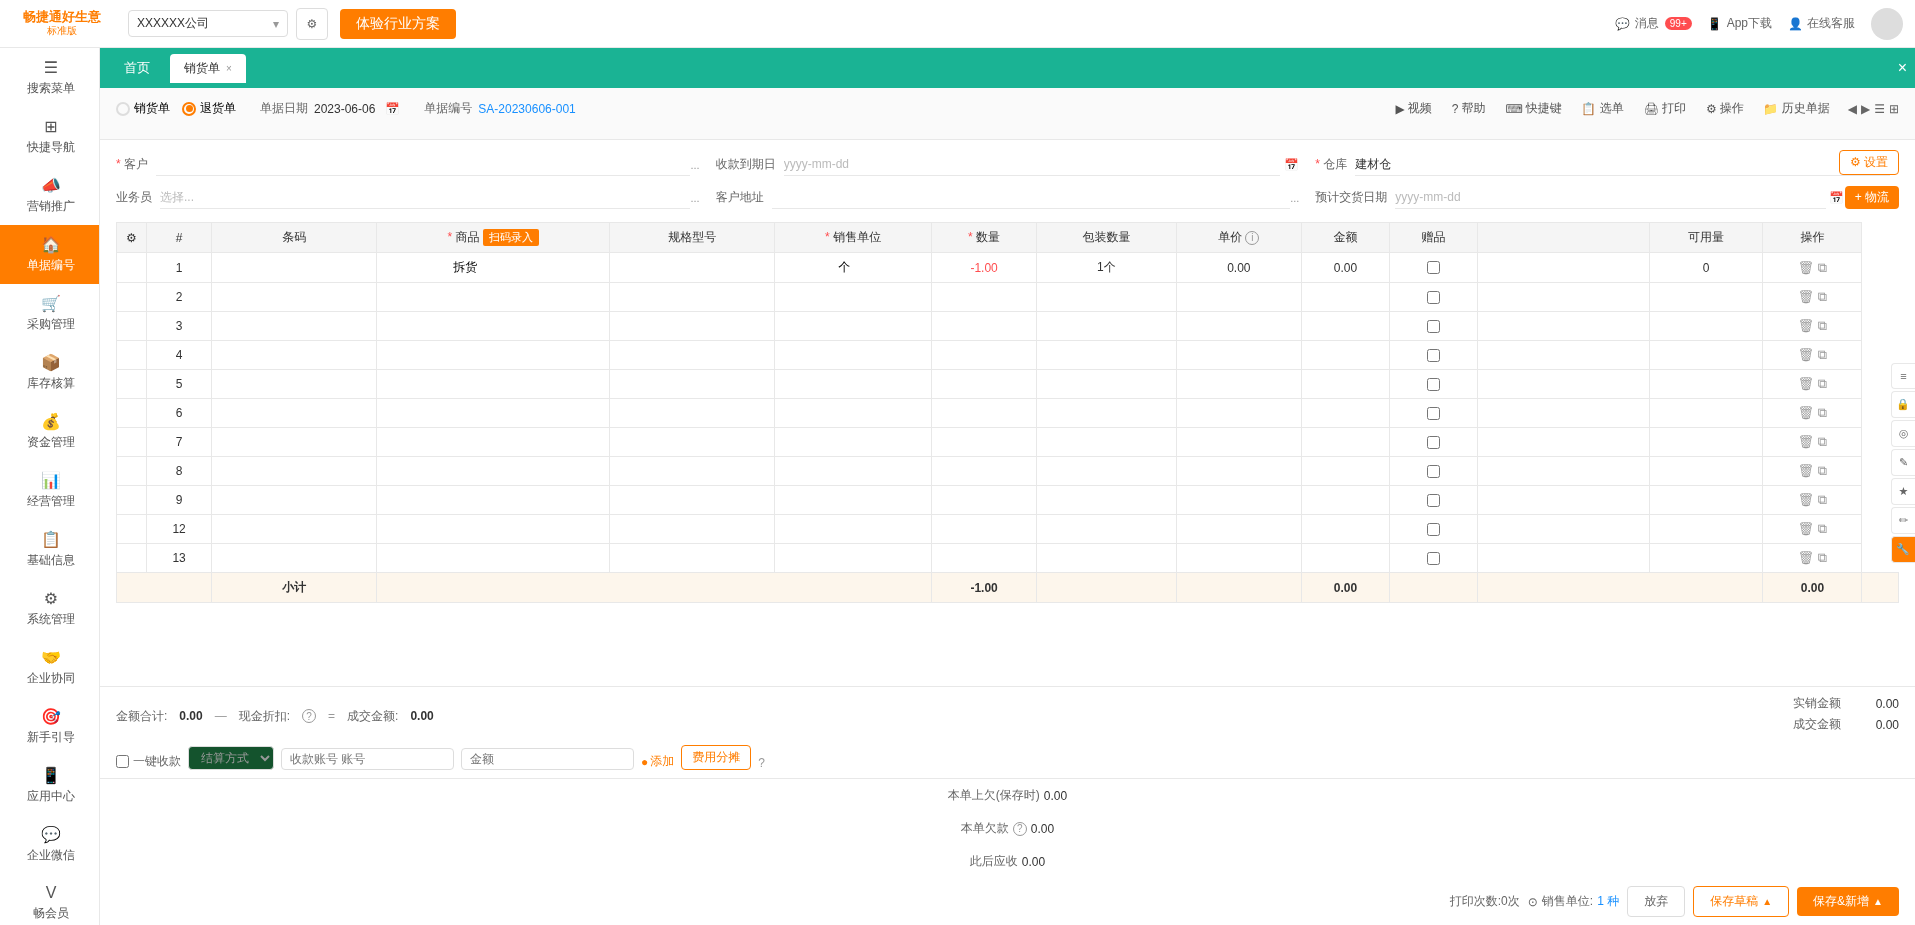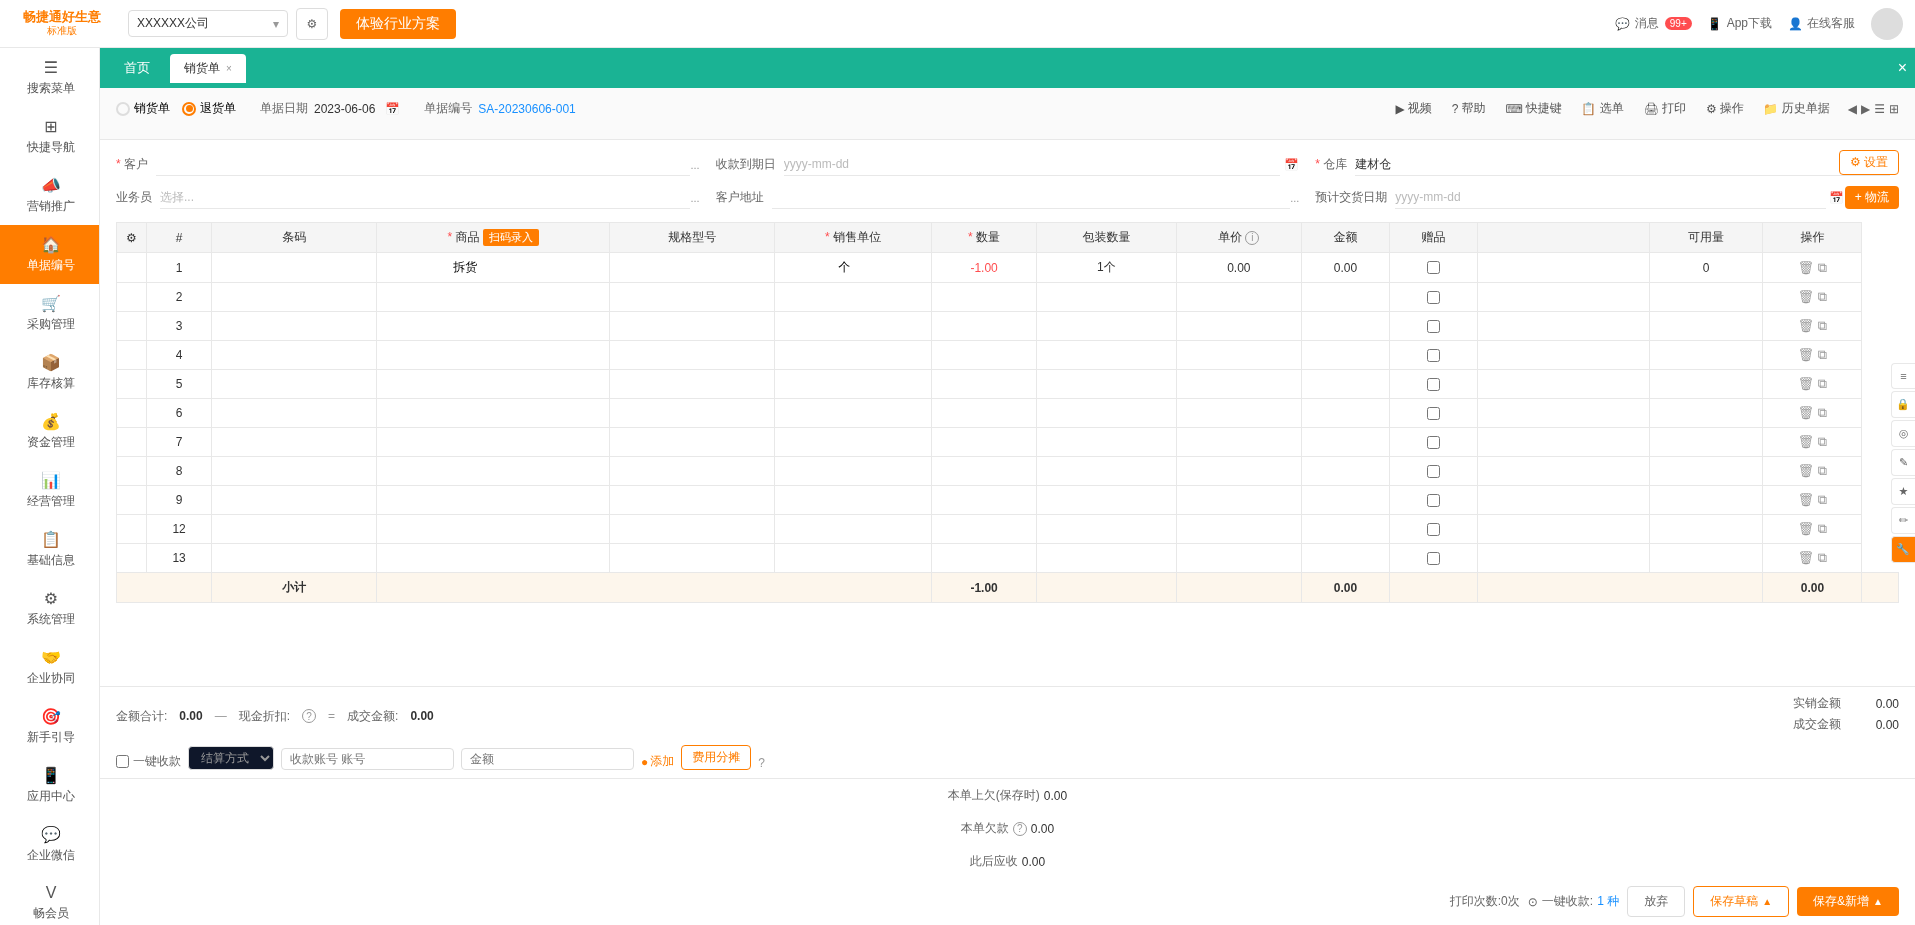--- a/index.html
+++ b/index.html
@@ -276,21 +276,21 @@
       display: flex;
       align-items: flex-end;
       gap: 7px;
     }
     .one-click-pay {
       display: flex; align-items: center; gap: 4px;
       color: #666; cursor: pointer;
     }
     .pay-method-select {
       border: 1px solid #ddd; border-radius: 4px;
-      padding: 3px 8px; color: #999; background: #0f172a;
+      padding: 3px 8px; color: #999; background: #14532d;
       cursor: pointer; min-width: 80px;
     }
     .pay-account-input {
       border: 1px solid #ddd; border-radius: 4px;
       padding: 3px 8px; color: #999;
       min-width: 80px; outline: none;
     }
     .amount-input {
       border: 1px solid #ddd; border-radius: 4px;
       padding: 3px 8px; min-width: 60px; outline: none;
@@ -983,21 +983,21 @@
           <span class="bottom-info-val">0.00</span>
         </div>
         <div class="bottom-info">
           <span>此后应收</span>
           <span class="bottom-info-val">0.00</span>
         </div>
         <div class="bottom-bar-right">
           <span class="print-info">打印次数:0次</span>
           <div class="product-type">
             <span>⊙</span>
-            <span>一键收款:</span>
+            <span>销售单位:</span>
             <span class="product-type-link">
               <span>1</span>
               <span>种</span>
             </span>
           </div>
           <button class="abandon-btn">放弃</button>
           <button class="save-draft-btn">
             <span>保存草稿</span>
             <span class="btn-chevron">▲</span>
           </button>

